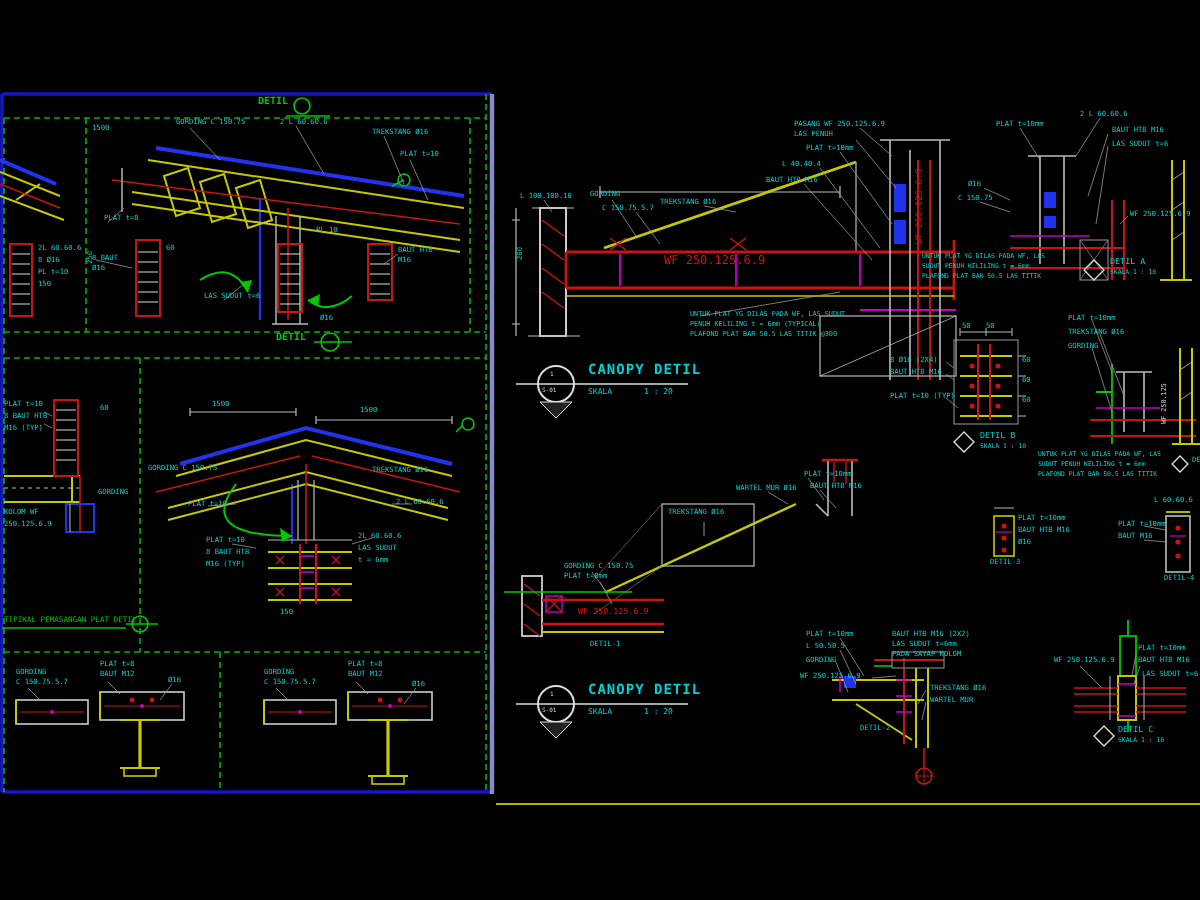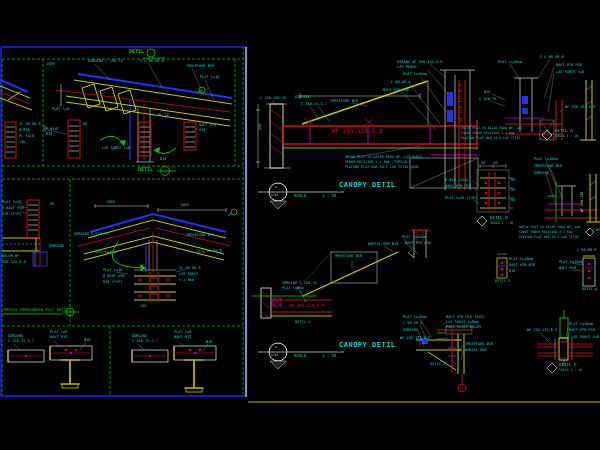--- a/index.html
+++ b/index.html
@@ -2,21 +2,21 @@
 <html><head>
 <meta charset="utf-8">
 <style>
   html,body{margin:0;padding:0;background:#000;}
   .stage{position:relative;width:600px;height:450px;background:#000;overflow:hidden;
          font-family:"DejaVu Sans Mono",monospace;}
   .stage svg{position:absolute;left:0;top:0;}
   #ann-layer{position:absolute;left:0;top:0;width:600px;height:450px;}
   .ann{position:absolute;line-height:1;white-space:nowrap;transform-origin:0 0;}
   .abs{position:absolute;line-height:1;white-space:nowrap;}
-  .t-main{color:#00d2d2;font-size:7px;font-weight:bold;letter-spacing:.5px;margin-left:45px;}
+  .t-main{color:#00d2d2;font-size:7px;font-weight:bold;letter-spacing:.5px;}
   .t-skala{color:#00d2d2;font-size:4px;}
   .t-bubble{color:#ddd;font-size:3px;}
   .t-green{color:#00c800;font-size:5px;font-weight:bold;}
   .t-green-small{color:#00c800;font-size:3.8px;}
 </style>
 </head>
 <body>
 
 <div class="stage">
 

